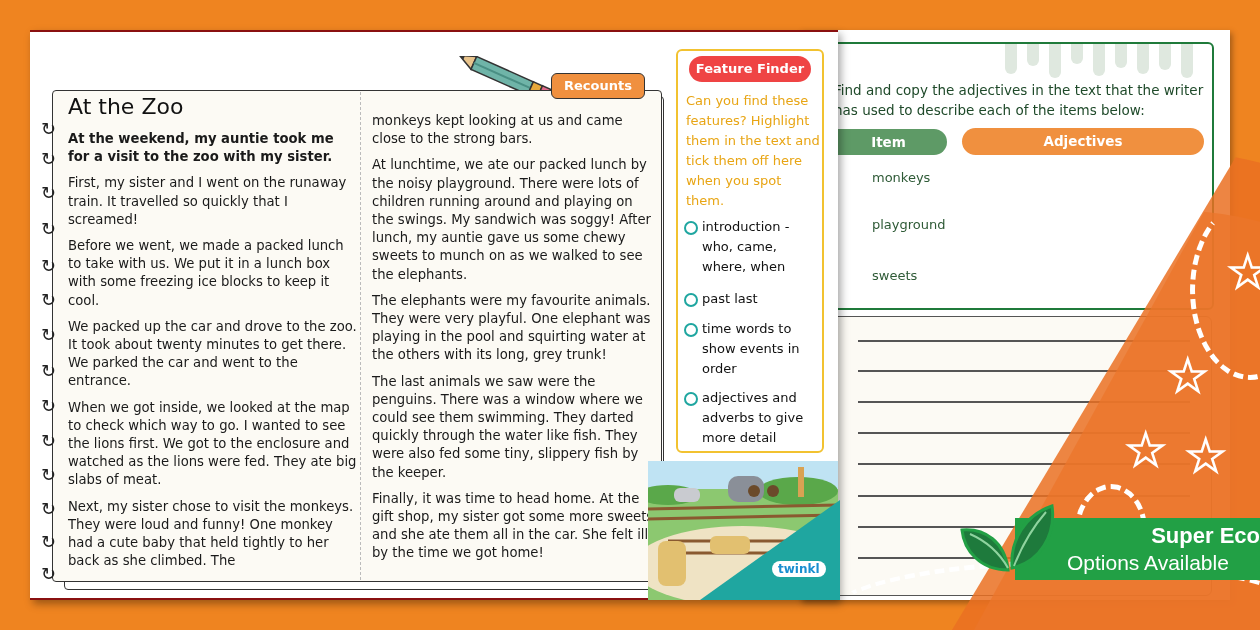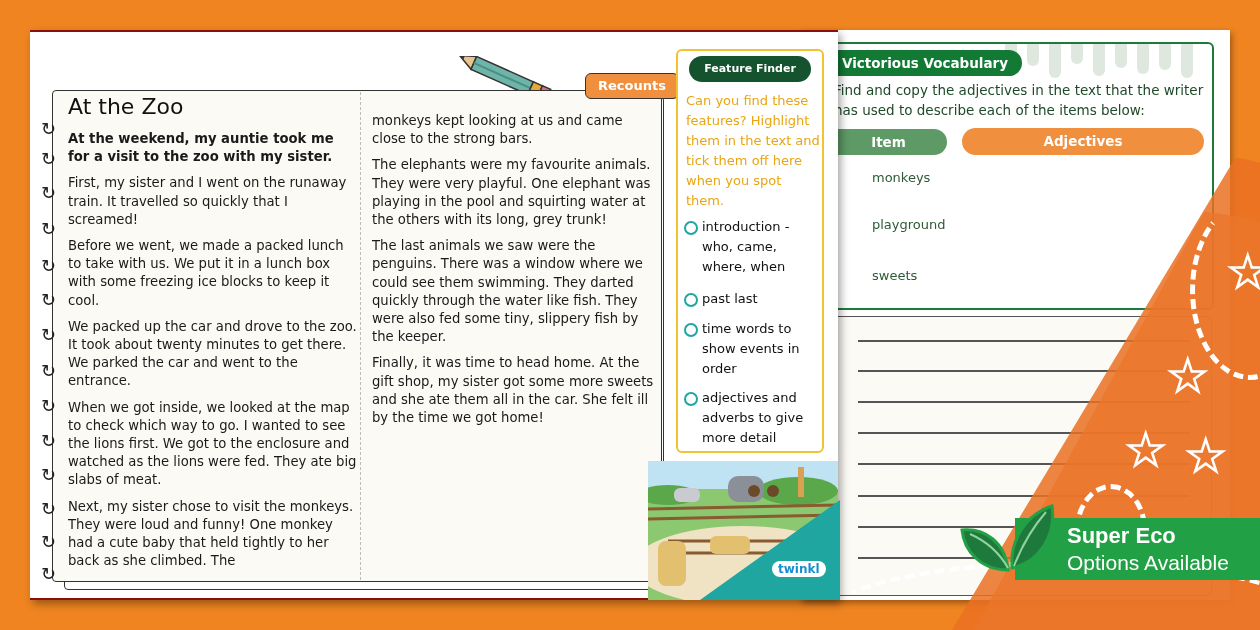--- a/index.html
+++ b/index.html
@@ -64,42 +64,42 @@
   .star { position: absolute; color: transparent; -webkit-text-stroke: 2.5px #fff; font-size: 44px; line-height: 1; }
   .dash-ring {
     position: absolute; border: 5px dashed #fff; border-radius: 50%;
   }
 
   
   .eco-banner {
     position: absolute; left: 1015px; top: 518px; width: 245px; height: 62px;
     background: #22a045; color: #fff; padding-left: 52px;
   }
-  .eco-l1 { font-family: "Liberation Sans", sans-serif; font-weight: bold; font-size: 22px; line-height: 28px; padding-top: 4px; }
+  .eco-l1 { font-family: "Liberation Sans", sans-serif; font-weight: bold; font-size: 22px; line-height: 28px; padding-top: 4px; text-align: right; }
   .eco-l2 { font-family: "Liberation Sans", sans-serif; font-size: 21px; line-height: 26px; }
   .leaf-icon { position: absolute; left: 960px; top: 500px; }
 
   
   .page-left {
     position: absolute; left: 30px; top: 30px; width: 808px; height: 570px;
     background: #ffffff; border-top: 2px solid #8a1010; border-bottom: 2px solid #8a1010;
     box-shadow: 3px 4px 8px rgba(0,0,0,0.35);
   }
   .title-bar {
     position: absolute; left: 30px; top: 42px; width: 444px; height: 39px;
     background: #e4f3fb; border-top: 2px solid #25b5a2; border-bottom: 2px solid #25b5a2;
     border-right: 2px solid #25b5a2; border-radius: 0 6px 6px 0;
     color: #159a86; font-size: 18px; line-height: 35px; padding-left: 34px;
   }
   .title-bar b { font-weight: bold; }
   .pencil { position: absolute; left: 450px; top: 56px; }
   .recounts-tab {
     position: absolute; left: 551px; top: 73px; width: 94px; height: 26px;
     background: #f0903f; border: 1.5px solid #333; border-radius: 6px;
-    color: #fff; font-weight: bold; font-size: 13px; text-align: center; line-height: 23px; margin-left: 34px;
+    color: #fff; font-weight: bold; font-size: 13px; text-align: center; line-height: 23px;
   }
   .notebook {
     position: absolute; left: 52px; top: 90px; width: 610px; height: 492px;
     border: 1.5px solid #333; border-radius: 4px; background: #fcfaf4;
   }
   .notebook-shadow {
     position: absolute; left: 64px; top: 96px; width: 600px; height: 494px;
     border: 1.5px solid #333; border-radius: 4px; background: transparent;
   }
   .col-divider { position: absolute; left: 360px; top: 92px; height: 488px; border-left: 1px dashed #bbb; }
@@ -113,21 +113,21 @@
   .col-right { left: 372px; top: 96px; width: 285px; margin-top: 16px; }
   .hook { position: absolute; left: 41px; font-size: 18px; color: #222; line-height: 1; }
 
   
   .ff-box {
     position: absolute; left: 676px; top: 49px; width: 148px; height: 404px;
     border: 2px solid #f2c230; border-radius: 6px; background: #fff;
   }
   .ff-title {
     position: absolute; left: 689px; top: 56px; width: 122px; height: 26px;
-    background: #14532d; color: #fff; font-weight: bold; font-size: 11px;
+    background: #ef4444; color: #fff; font-weight: bold; font-size: 13px;
     border-radius: 13px; text-align: center; line-height: 26px;
   }
   .ff-instr {
     position: absolute; left: 686px; top: 91px; width: 134px;
     color: #e8a514; font-size: 13px; line-height: 20px;
   }
   .ff-item { position: absolute; left: 684px; width: 140px; display: flex; gap: 4px; font-size: 13px; line-height: 20px; color: #111; }
   .ff-circle { flex: 0 0 14px; height: 14px; border: 2px solid #1fa6a0; border-radius: 50%; margin-top: 4px; }
 
   
@@ -155,21 +155,20 @@
     <span style="height:30px"></span>
       <span style="height:22px"></span>
       <span style="height:34px"></span>
     <span style="height:20px"></span>
       <span style="height:32px"></span>
       <span style="height:24px"></span>
     <span style="height:30px"></span>
       <span style="height:26px"></span>
       <span style="height:34px"></span>
   </div>
-  <div class="vocab-title">Victorious Vocabulary</div>
   <div class="vocab-instr">Find and copy the adjectives in the text that the writer has used to describe each of the items below:</div>
   <div class="pill-item">Item</div>
   <div class="pill-adj">Adjectives</div>
   <div class="vocab-item" style="top:170px">monkeys</div>
   <div class="vocab-item" style="top:217px">playground</div>
   <div class="vocab-item" style="top:268px">sweets</div>
 
   <div class="notebook-right"></div>
   <div class="write-line" style="top:340px"></div>
   <div class="write-line" style="top:370px"></div>
@@ -243,20 +242,21 @@
     <p class="bold">At the weekend, my auntie took me for a visit to the zoo with my sister.</p>
     <p>First, my sister and I went on the runaway train. It travelled so quickly that I screamed!</p>
     <p>Before we went, we made a packed lunch to take with us. We put it in a lunch box with some freezing ice blocks to keep it cool.</p>
     <p>We packed up the car and drove to the zoo. It took about twenty minutes to get there. We parked the car and went to the entrance.</p>
     <p>When we got inside, we looked at the map to check which way to go. I wanted to see the lions first. We got to the enclosure and watched as the lions were fed. They ate big slabs of meat.</p>
     <p>Next, my sister chose to visit the monkeys. They were loud and funny! One monkey had a cute baby that held tightly to her back as she climbed. The</p>
   </div>
 
   <div class="col col-right">
     <p>monkeys kept looking at us and came close to the strong bars.</p>
+    <p>At lunchtime, we ate our packed lunch by the noisy playground. There were lots of children running around and playing on the swings. My sandwich was soggy! After lunch, my auntie gave us some chewy sweets to munch on as we walked to see the elephants.</p>
     <p>The elephants were my favourite animals. They were very playful. One elephant was playing in the pool and squirting water at the others with its long, grey trunk!</p>
     <p>The last animals we saw were the penguins. There was a window where we could see them swimming. They darted quickly through the water like fish. They were also fed some tiny, slippery fish by the keeper.</p>
     <p>Finally, it was time to head home. At the gift shop, my sister got some more sweets and she ate them all in the car. She felt ill by the time we got home!</p>
   </div>
 
   <div class="ff-box"></div>
   <div class="ff-title">Feature Finder</div>
   <div class="ff-instr">Can you find these features? Highlight them in the text and tick them off here when you spot them.</div>
   <div class="ff-item" style="top:217px">
     <span class="ff-circle"></span>

